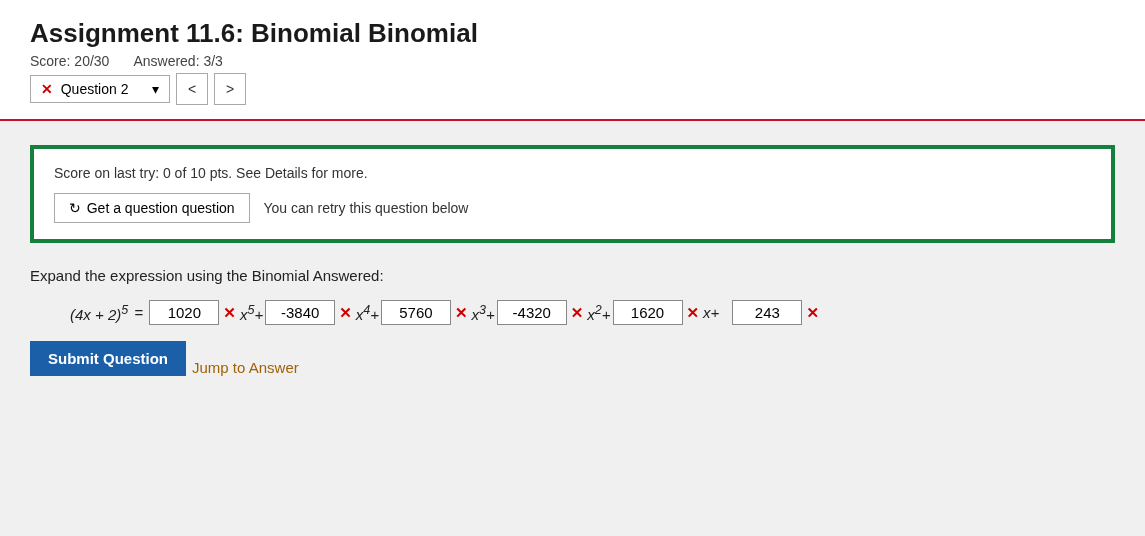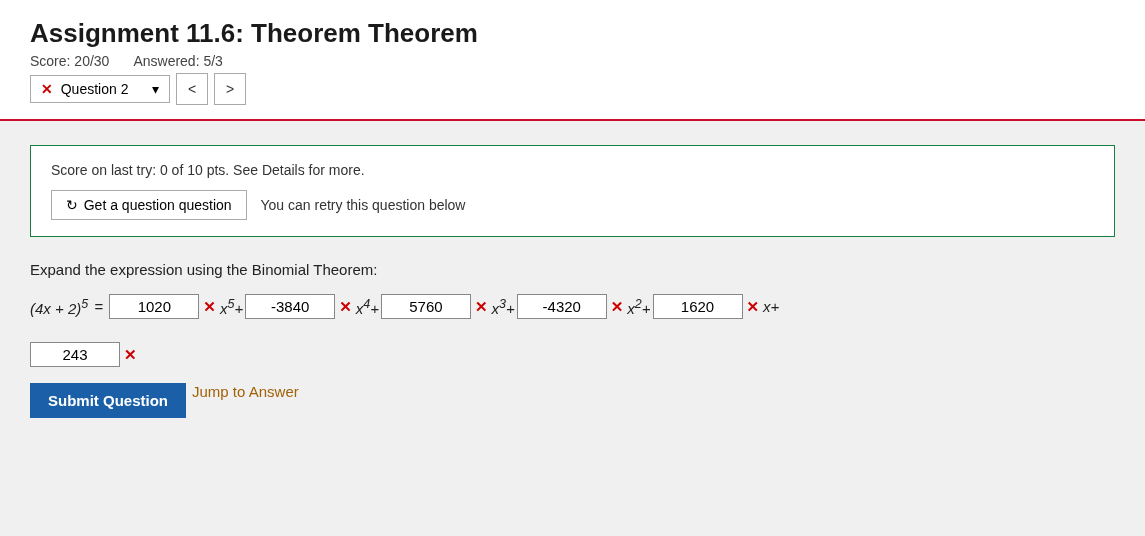--- a/index.html
+++ b/index.html
@@ -72,21 +72,21 @@
     }
     .chevron-icon { font-style: normal; }
     .content-section {
       padding: 24px 30px 20px 30px;
       display: flex;
       flex-direction: column;
       gap: 16px;
     }
     .score-notice-box {
       background: #fff;
-      border: 1px solid #15803d;
+      border: 4px solid #15803d;
       padding: 16px 20px;
       font-size: 14px;
       color: #333;
     }
     .score-notice-text {
       margin-bottom: 12px;
     }
     .get-similar-btn {
       border: 1px solid #aaa;
       background: #fff;
@@ -103,52 +103,53 @@
       display: inline;
       margin-left: 10px;
     }
     .expand-label {
       font-size: 15px;
       color: #222;
       margin-top: 8px;
     }
     .equation-area {
       display: flex;
-      flex-direction: column;
-      gap: 23px;
+      flex-direction: row;
+      gap: 13px;
       font-size: 15px;
       color: #222;
+      margin-left: 40px;
     }
     .equation-row {
       display: flex;
       align-items: center;
       flex-wrap: wrap;
       gap: 2px;
     }
     .eq-text {
       font-size: 15px;
       color: #222;
     }
     .eq-input {
       border: 1px solid #888;
       background: #fff;
       padding: 3px 6px;
       font-size: 15px;
-      width: 90px;
+      width: 70px;
       text-align: center;
     }
     .eq-x-mark {
       color: #c00;
       font-weight: bold;
       font-size: 15px;
       margin: 0 2px;
     }
     .bottom-row {
       display: flex;
-      align-items: flex-start;
+      align-items: flex-end;
       gap: 6px;
     }
     .submit-btn {
       background: #1a5fa8;
       color: #fff;
       border: none;
       padding: 9px 18px;
       font-size: 15px;
       cursor: pointer;
       font-weight: bold;
@@ -169,24 +170,24 @@
     .math-expr {
       font-style: italic;
     }
   </style>
 </head>
 <body>
 
 <div class="page-wrapper">
 
   <div class="header-section">
-    <div class="assignment-title">Assignment 11.6: Theorem Theorem</div>
+    <div class="assignment-title">Assignment 11.6: Binomial Binomial</div>
     <div class="score-answered">
       <span>Score: 20/30</span>
-      <span>Answered: 5/3</span>
+      <span>Answered: 3/3</span>
     </div>
     <div class="question-nav">
       <div class="question-dropdown">
         <span class="x-mark">✕</span>
         <span>Question 2</span>
         <span style="margin-left:auto;">▾</span>
       </div>
       <div class="nav-btn">
         <span class="chevron-icon">&lt;</span>
       </div>
@@ -202,21 +203,21 @@
       <div class="score-notice-text">Score on last try: 0 of 10 pts. See Details for more.</div>
       <div>
         <button class="get-similar-btn">
           <span class="rotate-icon">↻</span>
           <span>Get a question question</span>
         </button>
         <span class="retry-text">You can retry this question below</span>
       </div>
     </div>
 
-    <div class="expand-label">Expand the expression using the Binomial Theorem:</div>
+    <div class="expand-label">Expand the expression using the Binomial Answered:</div>
 
     <div class="equation-area">
 
       <div class="equation-row">
         <span class="eq-text math-expr">
           (4<i>x</i> + 2)<sup>5</sup>
         </span>
         <span class="eq-text">&nbsp;=&nbsp;</span>
 
         <input class="eq-input" value="1020" style="">

